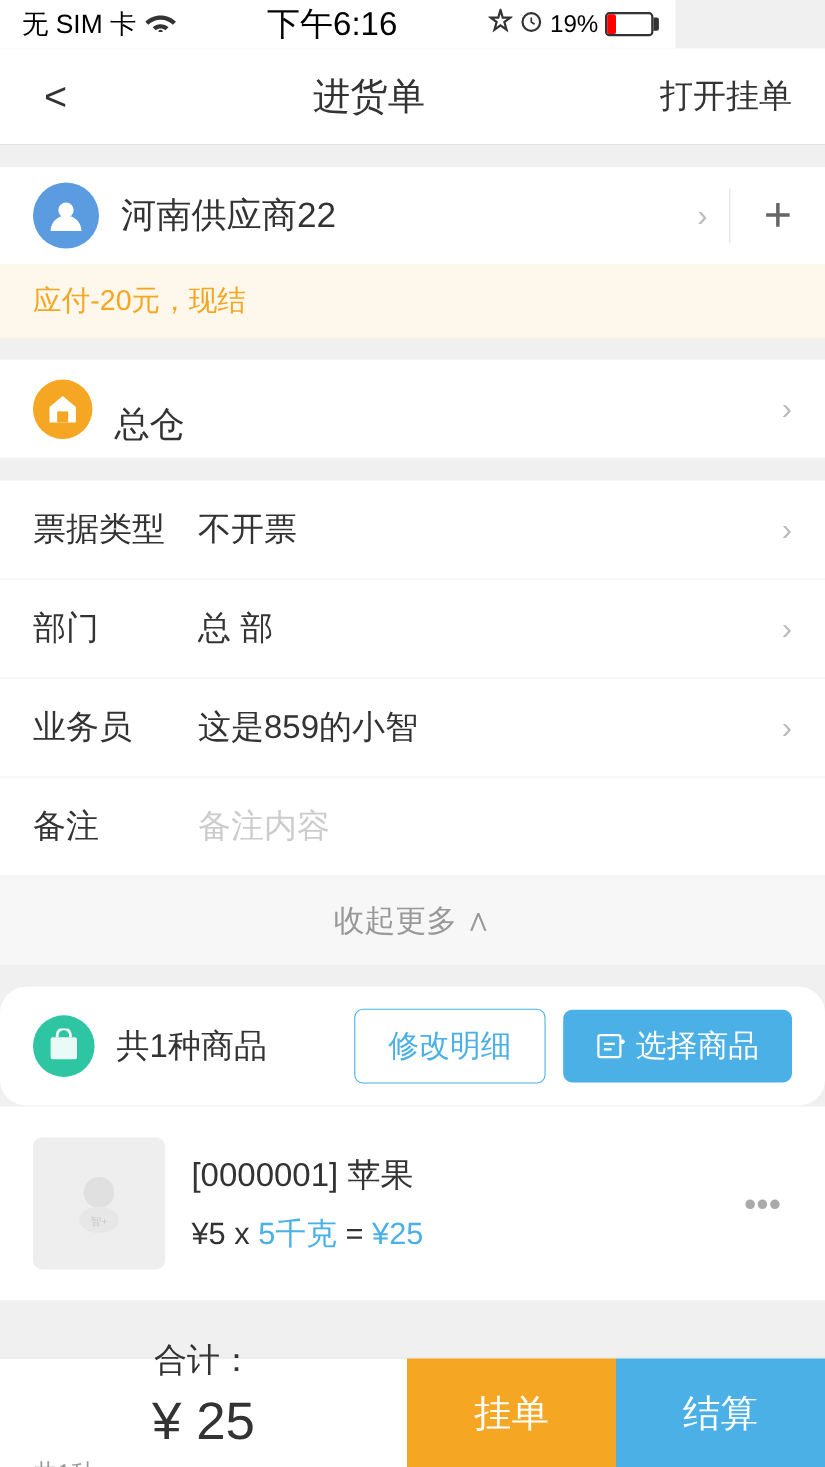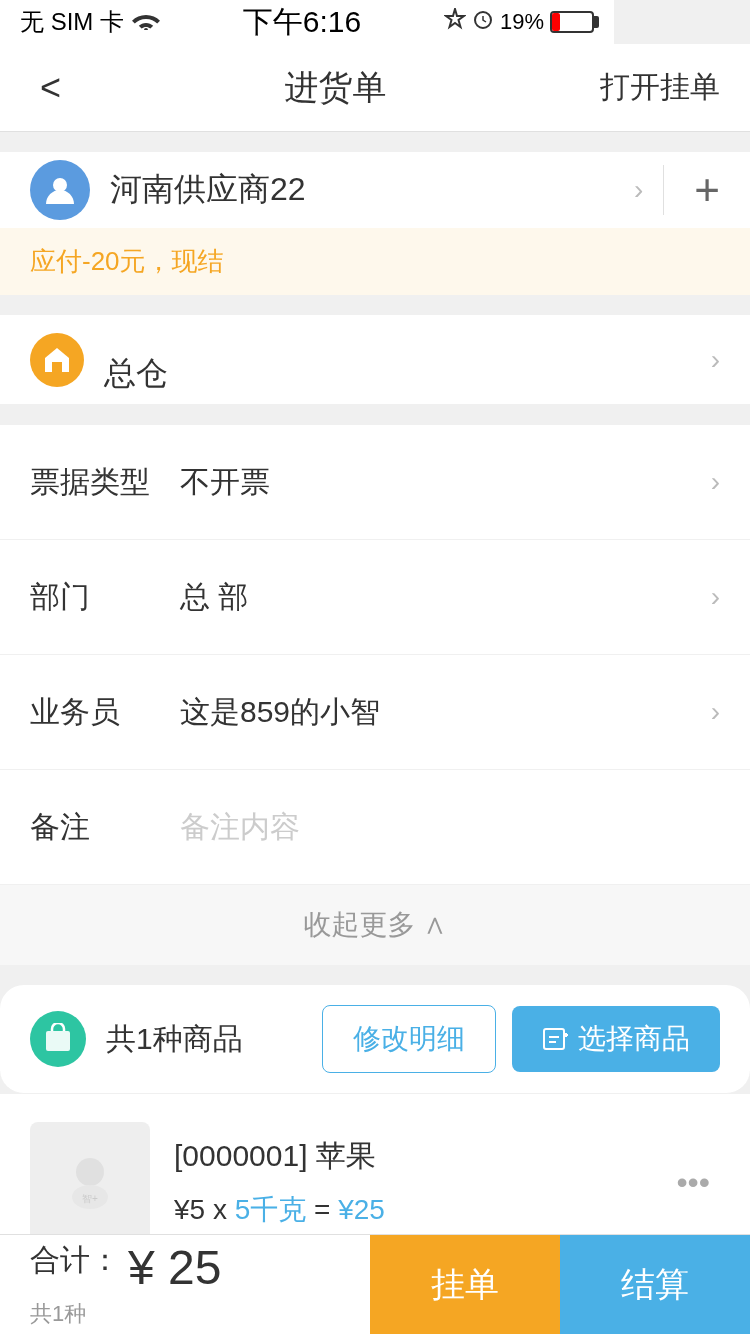--- a/index.html
+++ b/index.html
@@ -88,21 +88,21 @@
     .card {
       background: #fff;
       width: 750px;
     }
 
     
     .supplier-row {
       display: flex;
       align-items: center;
       padding: 0 30px;
-      height: 76px;
+      height: 88px;
       border-bottom: none;
     }
     .supplier-avatar {
       width: 60px; height: 60px;
       border-radius: 50%;
       background: #5b9bdf;
       display: flex;
       align-items: center;
       justify-content: center;
       margin-right: 20px;
@@ -172,21 +172,21 @@
     .row-chevron {
       font-size: 28px;
       color: #bbb;
     }
 
     
     .form-row {
       display: flex;
       align-items: center;
       padding: 0 30px;
-      height: 115px;
+      height: 90px;
       background: #fff;
       border-bottom: 1px solid #f0f0f0;
       cursor: pointer;
     }
     .form-key {
       font-size: 30px;
       color: #333;
       width: 130px;
       flex-shrink: 0;
     }
@@ -317,22 +317,23 @@
       border-top: 1px solid #e0e0e0;
     }
     .total-section {
       flex: 1;
       padding: 0 30px;
     }
     .total-main {
       font-size: 30px;
       color: #333;
       display: flex;
-      align-items: flex-start;
+      align-items: center;
       gap: 8px;
+      flex-direction: column;
     }
     .total-amount {
       font-size: 48px;
       font-weight: 400;
       color: #333;
     }
     .total-sub {
       font-size: 22px;
       color: #999;
       margin-top: 4px;

